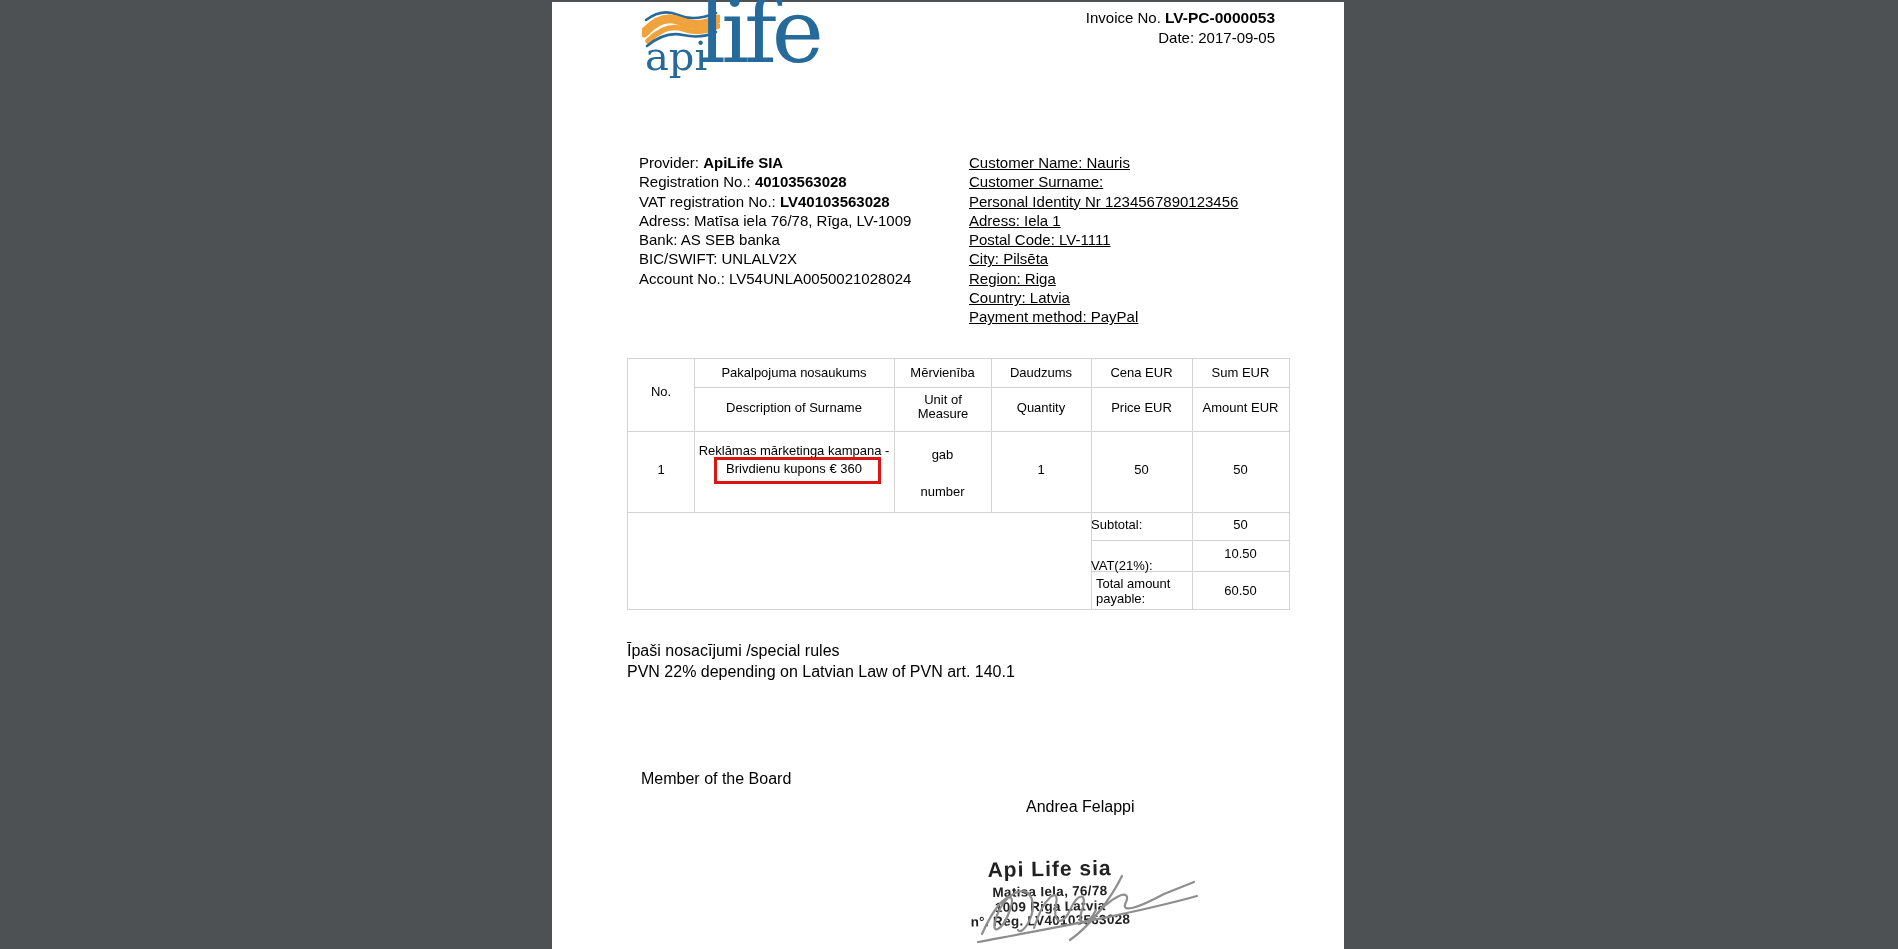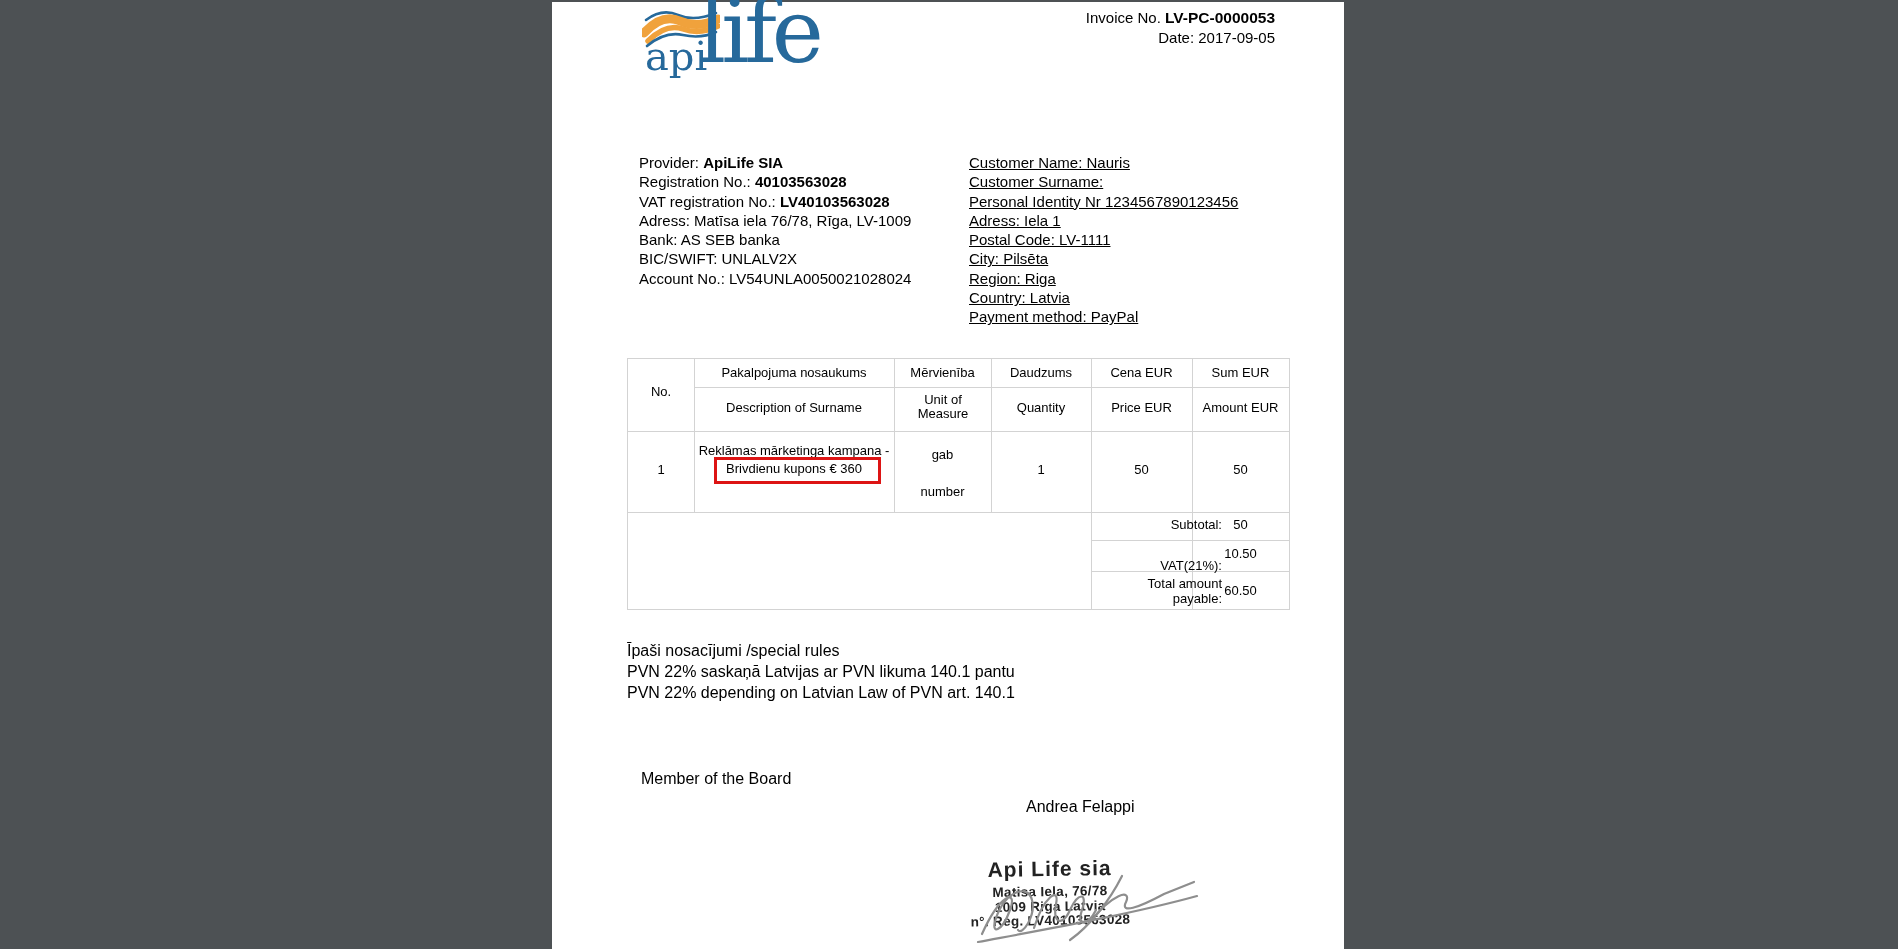--- a/index.html
+++ b/index.html
@@ -37,21 +37,21 @@
   
   .itable{
     position:absolute;left:75px;top:356px;width:663px;height:252px;
     border:1px solid var(--table_border,#d3d3d3);box-sizing:border-box;
     font-size:13px;line-height:14px;
   }
   .vl,.hl{position:absolute;background:var(--table_border,#d3d3d3);}
   .vl{width:1px;}
   .hl{height:1px;}
   .cell{position:absolute;text-align:center;}
-  .cell-r{position:absolute;text-align:right;padding-left:36px;}
+  .cell-r{position:absolute;}
   .red-box{
     position:absolute;left:86px;top:98px;width:167px;height:27px;
     border:3px solid var(--highlight_red,#dd1414);box-sizing:border-box;
   }
   
   .notes{position:absolute;left:75px;top:638px;font-size:16px;line-height:21px;}
   .words{position:absolute;left:75px;top:723px;font-size:16px;line-height:21px;}
   .sig-title{position:absolute;left:89px;top:768px;font-size:16px;}
   .sig-name{position:absolute;left:474px;top:796px;font-size:16px;}
   
@@ -146,21 +146,20 @@
     <div class="cell-r" style="left:463px;top:159px;width:95px">Subtotal:</div>
     <div class="cell" style="left:564px;top:159px;width:97px">50</div>
     <div class="cell-r" style="left:463px;top:200px;width:95px">VAT(21%):</div>
     <div class="cell" style="left:564px;top:188px;width:97px">10.50</div>
     <div class="cell-r" style="left:468px;top:217px;width:90px;line-height:15px">Total amount payable:</div>
     <div class="cell" style="left:564px;top:225px;width:97px">60.50</div>
   </div>
 
   <div class="notes">
     <div>Īpaši nosacījumi /special rules</div>
-    <div>PVN 22% saskaņā Latvijas ar PVN likuma 140.1 pantu</div>
     <div>PVN 22% depending on Latvian Law of PVN art. 140.1</div>
   </div>
 
 
   <div class="sig-title">Member of the Board</div>
   <div class="sig-name">Andrea Felappi</div>
 
   <div class="stamp">
     <div class="stamp-company">Api Life sia</div>
     <div class="stamp-line" style="margin-top:5px">Matisa Iela, 76/78</div>

